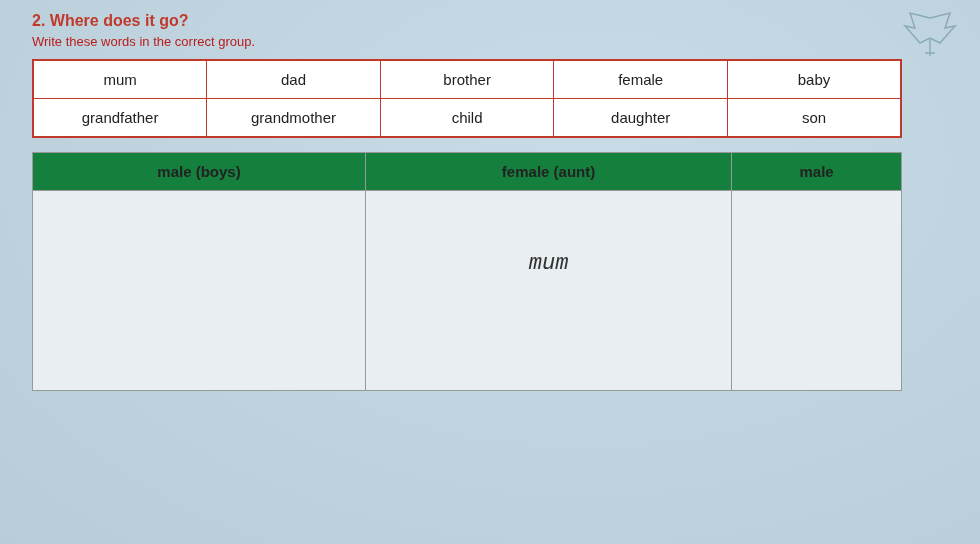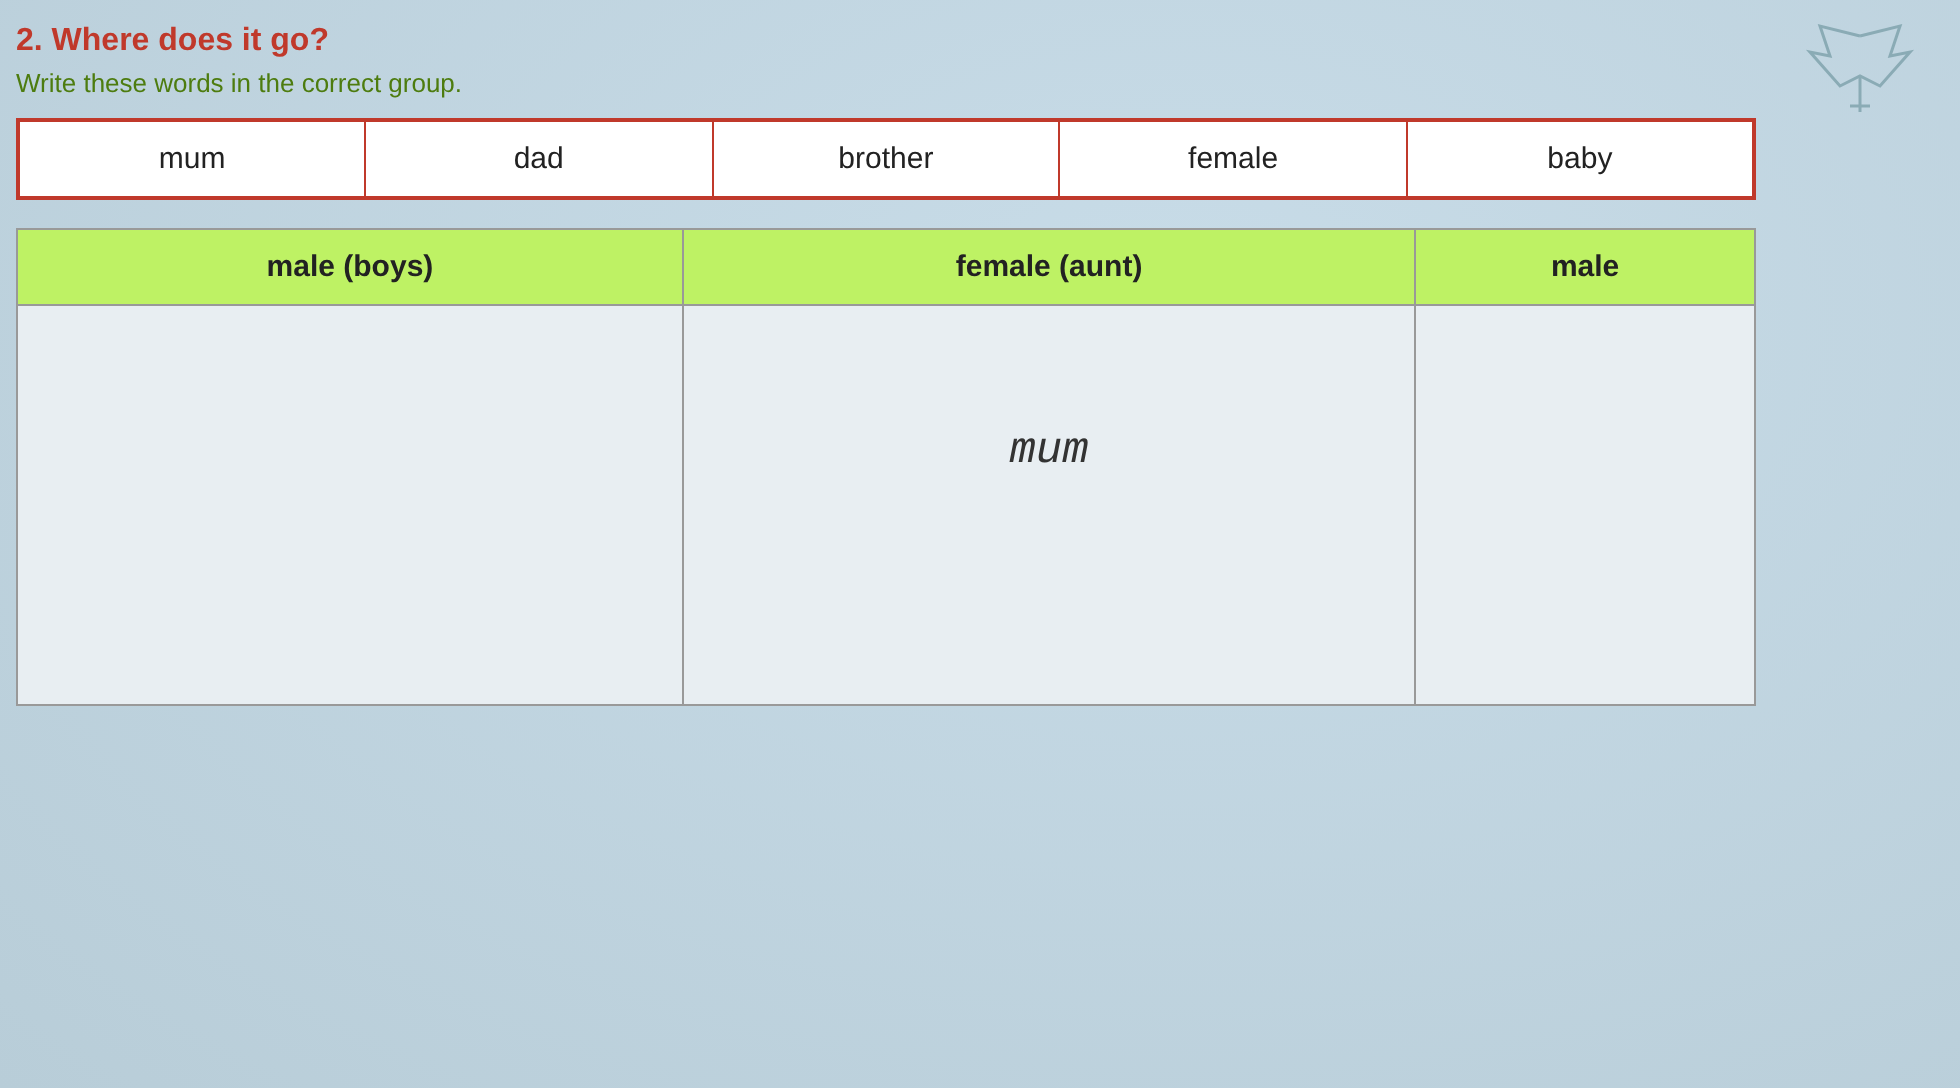--- a/index.html
+++ b/index.html
@@ -12,34 +12,34 @@
       width: 980px;
       height: 544px;
       background: #d6e8f0;
       background-image: radial-gradient(ellipse at 60% 30%, #c8dce8 0%, #b8cdd8 100%);
       font-family: Arial, sans-serif;
       overflow: hidden;
       position: relative;
     }
 
     .page-content {
-      padding: 12px 8px;
+      padding: 12px 32px;
       position: relative;
     }
 
     .question-title {
       color: #c0392b;
       font-weight: bold;
       font-size: 16px;
       margin-bottom: 4px;
     }
 
     .question-subtitle {
       font-size: 13px;
-      color: #4d7c0f;
+      color: #b91c1c;
       margin-bottom: 10px;
     }
 
     
     .word-bank-table {
       border: 2px solid #c0392b;
       border-collapse: collapse;
       width: 870px;
       margin-bottom: 14px;
       background: white;
@@ -61,21 +61,21 @@
       width: 870px;
       background: #e8eef2;
     }
 
     .sorting-table th {
       border: 1px solid #999;
       padding: 10px 8px;
       font-size: 15px;
       font-weight: bold;
       color: #222;
-      background: #bef264;
+      background: #15803d;
     }
 
     .sorting-table td {
       border: 1px solid #999;
       text-align: center;
       padding: 80px 8px;
       font-size: 15px;
       color: #222;
       vertical-align: top;
       height: 200px;
@@ -128,20 +128,27 @@
 
   <table class="word-bank-table">
     <tbody>
       <tr>
         <td>mum</td>
         <td>dad</td>
         <td>brother</td>
         <td>female</td>
         <td>baby</td>
       </tr>
+      <tr>
+        <td>grandfather</td>
+        <td>grandmother</td>
+        <td>child</td>
+        <td>daughter</td>
+        <td>son</td>
+      </tr>
     </tbody>
   </table>
 
   <table class="sorting-table">
     <thead>
       <tr>
         <th>male (boys)</th>
         <th>female (aunt)</th>
         <th>male</th>
       </tr>

